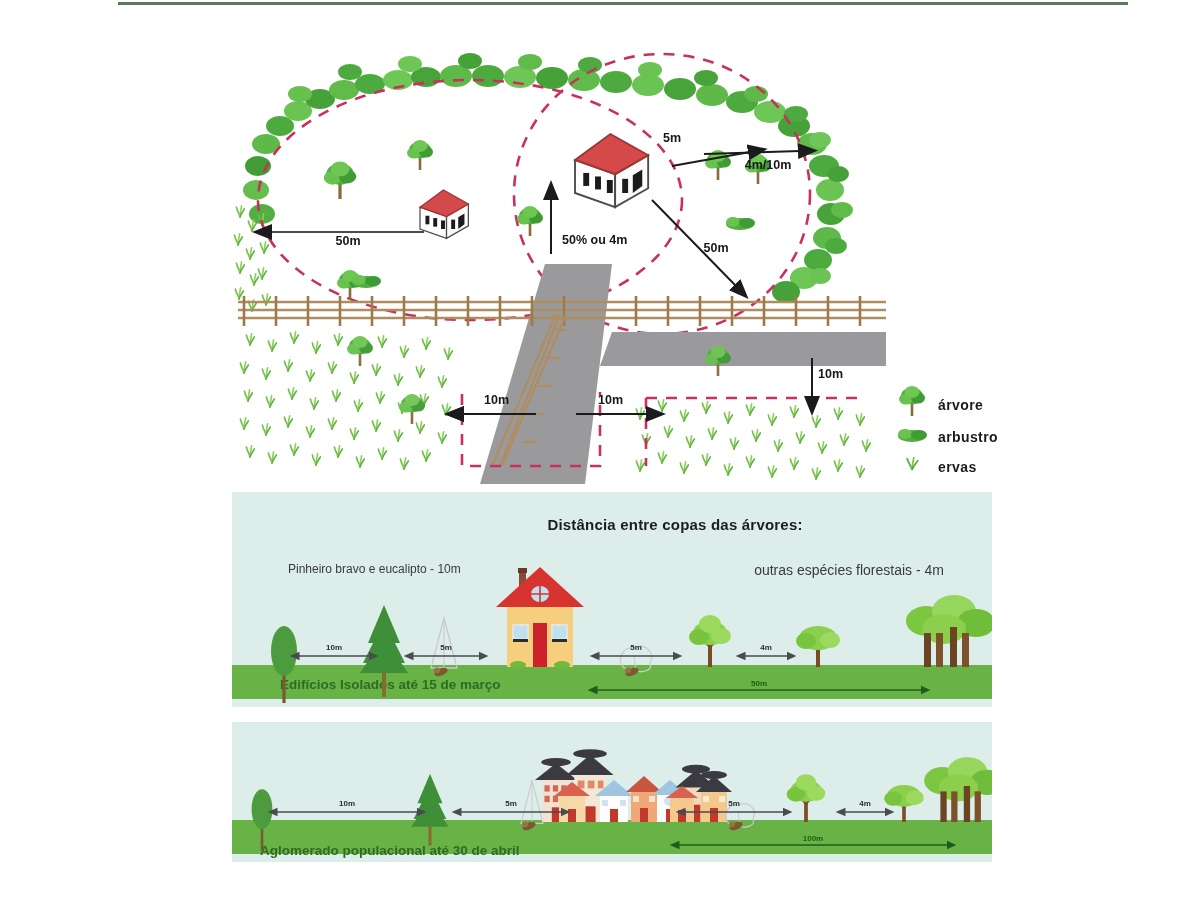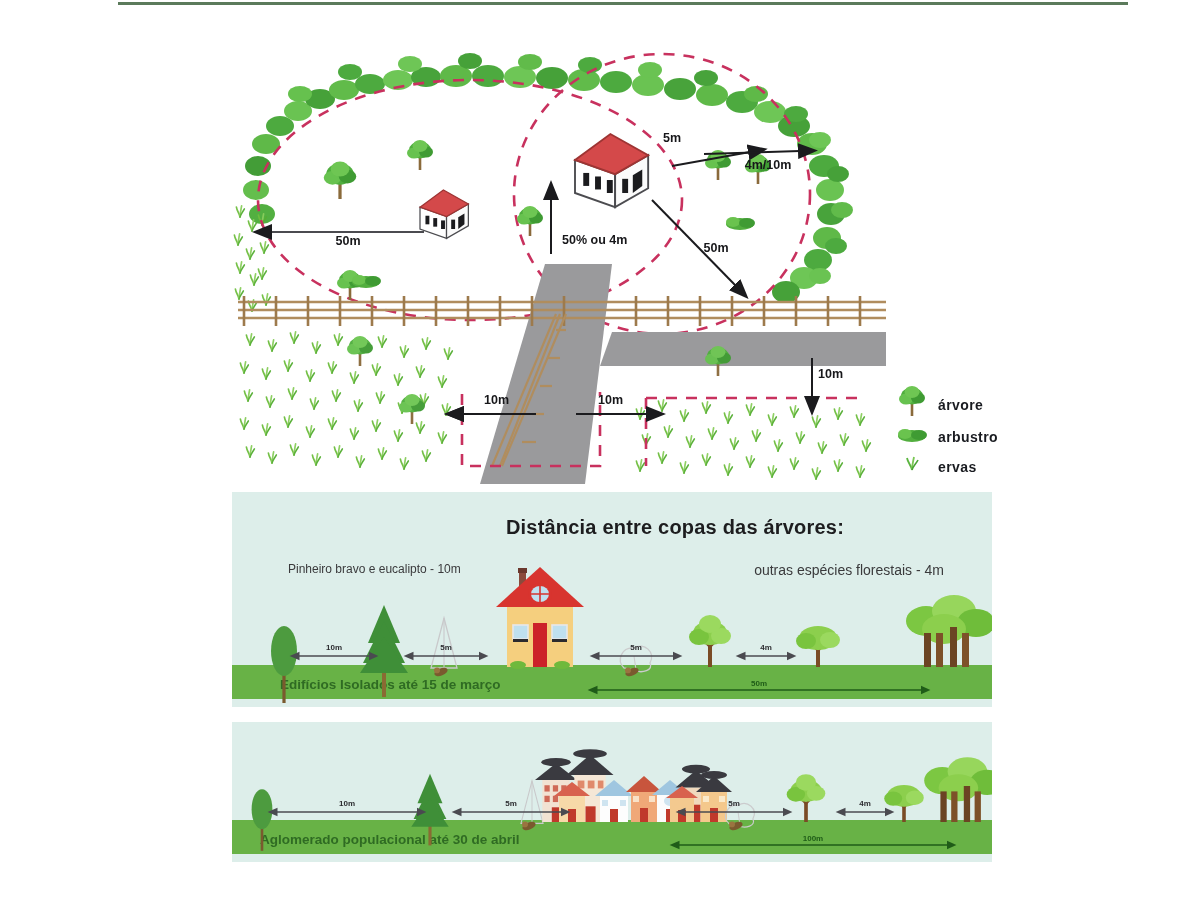--- a/index.html
+++ b/index.html
@@ -30,24 +30,24 @@
   .ground{
     position:absolute;left:0;width:760px;background:#68b246;
   }
   .p1 .ground{bottom:8px;height:34px;}
   .p2 .ground{bottom:8px;height:34px;}
   .groundlabel{
     position:absolute;font-family:"Liberation Sans", sans-serif;
     font-weight:bold;color:#2f6b23;font-size:13.5px;white-space:nowrap;
   }
   .p1 .groundlabel{left:48px;bottom:15px;}
-  .p2 .groundlabel{left:28px;bottom:15px;margin-top:20px;}
+  .p2 .groundlabel{left:28px;bottom:4px;margin-top:20px;}
   .bigtitle{
     position:absolute;left:0;top:24px;width:886px;text-align:center;
-    font-weight:bold;font-size:20px;color:#1d1d1f;letter-spacing:.2px;
+    font-weight:bold;font-size:15px;color:#1d1d1f;letter-spacing:.2px;
   }
   .subleft{position:absolute;left:56px;top:70px;font-size:12px;color:#3a3a3c;}
   .subright{position:absolute;right:48px;top:70px;font-size:14px;color:#3a3a3c;}
   .panel svg{position:absolute;left:0;top:0;}
   .mlabel{font-family:"Liberation Sans", sans-serif;font-weight:bold;fill:#2c2c30;font-size:8px;}
   .mlabel-g{font-family:"Liberation Sans", sans-serif;font-weight:bold;fill:#1f5c18;font-size:8px;}
 </style>
 </head>
 <body>
 

